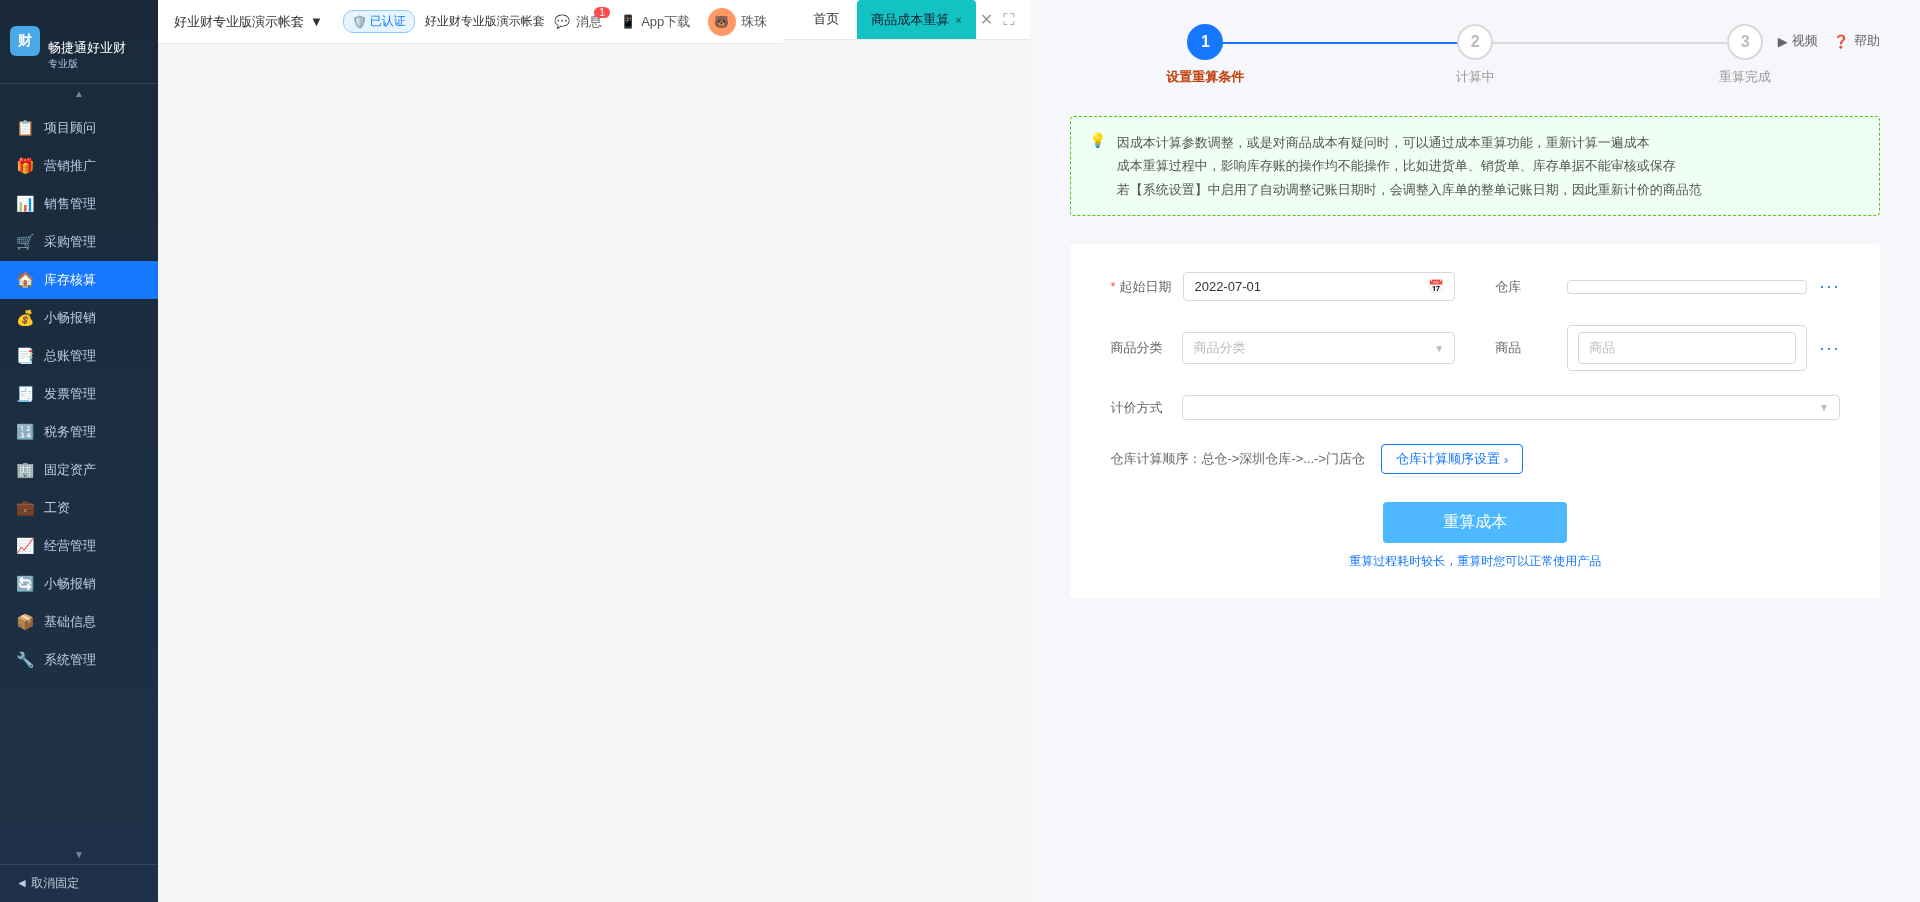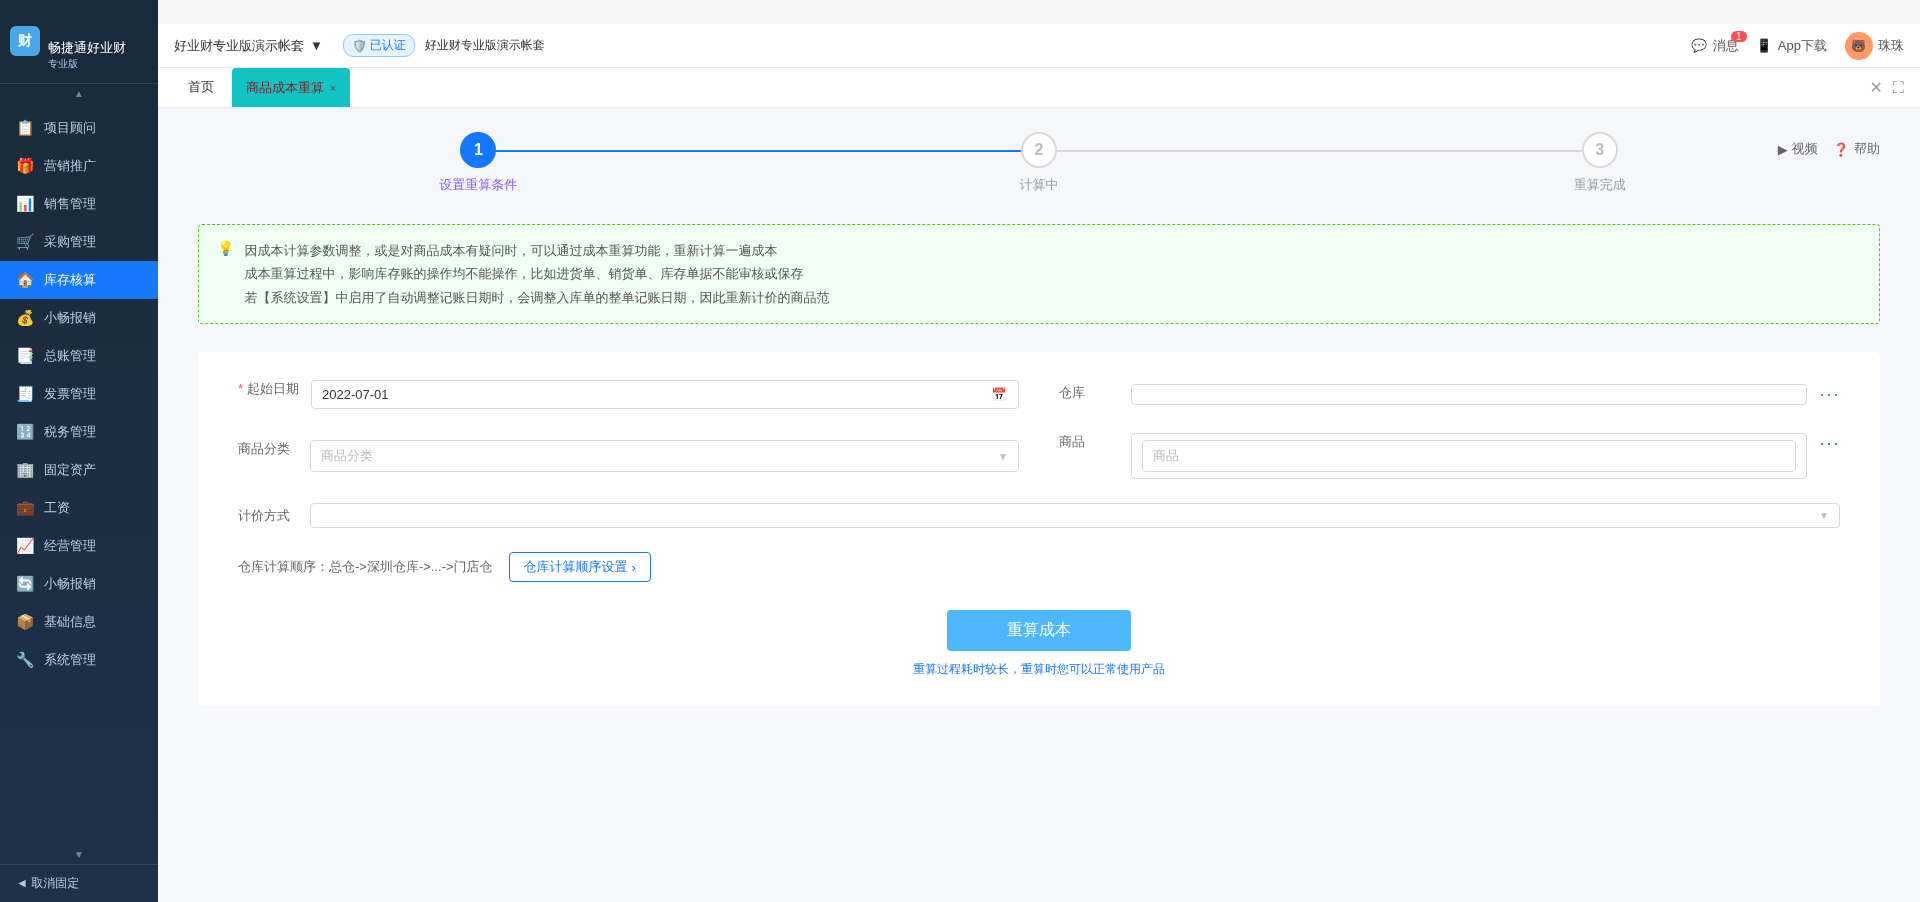--- a/index.html
+++ b/index.html
@@ -54,21 +54,21 @@
       display: flex; align-items: center; gap: 6px;
       color: #b8cde0; cursor: pointer; font-size: 12px;
     }
 
     
     .scroll-arrow {
       text-align: center; padding: 4px; color: #6a8aaa; font-size: 10px; cursor: pointer;
     }
 
     
-    .main { flex: 1; display: flex; flex-direction: column; min-width: 0; margin-top: 24px; }
+    .main { flex: 1; display: flex; min-width: 0; }
 
     
     .topbar {
       background: white;
       border-bottom: 1px solid #e8e8e8;
       display: flex; align-items: center;
       padding: 0 16px;
       height: 44px;
       gap: 10px;
       flex-shrink: 0;
@@ -121,21 +121,21 @@
     .tab {
       display: flex; align-items: center; gap: 6px;
       padding: 0 14px;
       cursor: pointer;
       border-bottom: 2px solid transparent;
       color: #666; font-size: 13px;
     }
     .tab.home { color: #333; }
     .tab.active {
       background: #13c2c2;
-      color: #7f1d1d;
+      color: #0f172a;
       border-radius: 4px 4px 0 0;
       border-bottom: none;
     }
     .tab-close { font-size: 11px; opacity: 0.8; cursor: pointer; }
 
     .tabbar-right {
       margin-left: auto; display: flex; align-items: center; gap: 10px;
     }
     .tabbar-icon { color: #999; cursor: pointer; font-size: 16px; }
 
@@ -157,21 +157,21 @@
     .step-circle {
       width: 36px; height: 36px; border-radius: 50%;
       display: flex; align-items: center; justify-content: center;
       font-size: 16px; font-weight: bold;
       border: 2px solid #d9d9d9;
       background: white; color: #bbb;
       position: relative; z-index: 2;
     }
     .step-circle.active { background: #1677ff; border-color: #1677ff; color: white; }
     .step-label { margin-top: 8px; font-size: 13px; color: #999; }
-    .step-label.active { color: #8b5cf6; font-weight: 400; }
+    .step-label.active { color: #c2410c; font-weight: 700; }
     .step-line {
       position: absolute; top: 18px; left: 50%; right: -50%;
       height: 2px; background: #d9d9d9; z-index: 1;
     }
     .step-line.active { background: #1677ff; }
     .step:last-child .step-line { display: none; }
 
     .steps-help {
       position: absolute; right: 0; top: 8px;
       display: flex; align-items: center; gap: 16px; color: #666; font-size: 13px;
@@ -189,21 +189,21 @@
     }
     .notice-icon { color: #faad14; font-size: 14px; margin-top: 1px; flex-shrink: 0; }
     .notice-text { color: #555; font-size: 13px; line-height: 1.8; }
 
     
     .form-section { background: white; border-radius: 4px; padding: 28px 40px; }
     .form-row {
       display: flex; align-items: center; gap: 40px; margin-bottom: 24px;
     }
     .form-field {
-      display: flex; gap: 12px; flex: 1;
+      display: flex; align-items: center; gap: 12px; flex: 1;
     }
     .form-label { color: #666; font-size: 13px; white-space: nowrap; min-width: 60px; }
     .required-star { color: #ff4d4f; margin-right: 4px; }
     .form-input {
       flex: 1; border: 1px solid #d9d9d9; border-radius: 4px;
       padding: 6px 10px; font-size: 13px; color: #333; background: white;
       display: flex; align-items: center; justify-content: space-between;
       min-width: 180px; cursor: text;
     }
     .form-input.placeholder { color: #bbb; }

